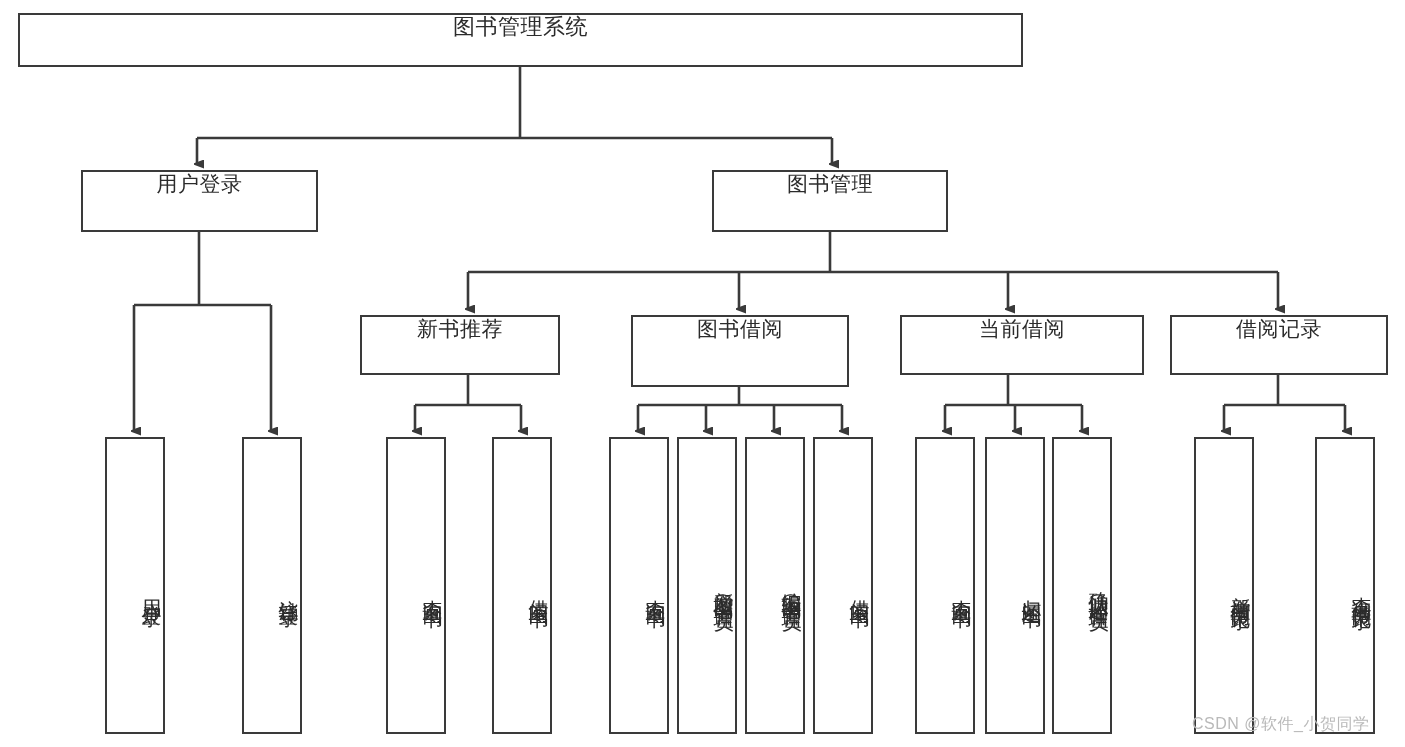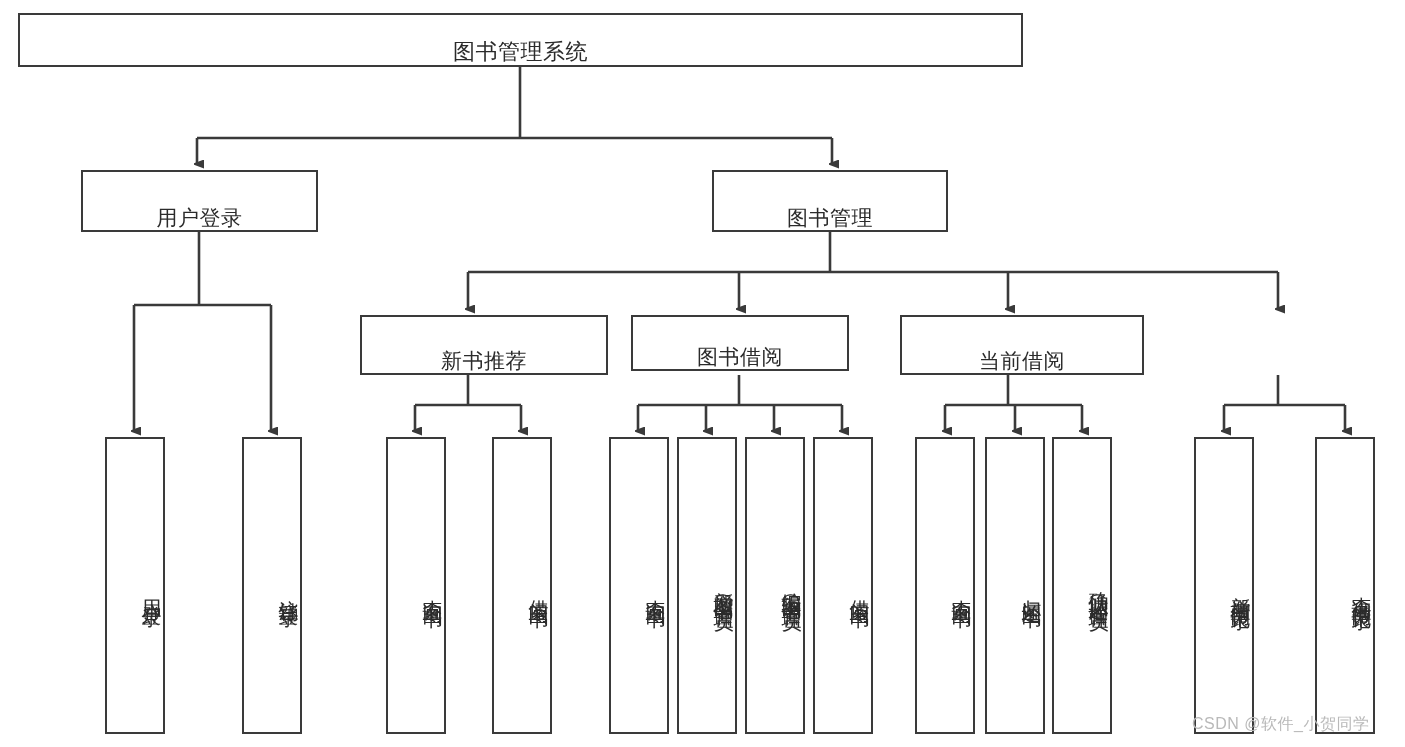--- a/index.html
+++ b/index.html
@@ -25,21 +25,21 @@
     width: 1405px;
     height: 747px;
     pointer-events: none;
   }
   .node {
     position: absolute;
     box-sizing: border-box;
     background: #ffffff;
     border: 2px solid #3a3a3a;
     display: flex;
-    align-items: flex-end;
+    align-items: flex-start;
     justify-content: center;
     color: #2b2b2b;
     line-height: 1.12;
     text-align: center;
   }
   .node-h {
     font-size: 21px;
     letter-spacing: 0.5px;
   }
   .node-root {
@@ -128,32 +128,35 @@
   </div>
 
   <div class="node node-h" style="left:81px; top:170px; width:237px; height:62px;">
     <span>用户登录</span>
   </div>
 
   <div class="node node-h" style="left:712px; top:170px; width:236px; height:62px;">
     <span>图书管理</span>
   </div>
 
-  <div class="node node-h" style="left:360px; top:315px; width:248px; height:60px;">
+  <div class="node node-h" style="left:360px; top:315px; width:200px; height:60px;">
     <span>新书推荐</span>
   </div>
 
-  <div class="node node-h" style="left:631px; top:315px; width:218px; height:56px;">
+  <div class="node node-h" style="left:631px; top:315px; width:218px; height:72px;">
     <span>图书借阅</span>
   </div>
 
   <div class="node node-h" style="left:900px; top:315px; width:244px; height:60px;">
     <span>当前借阅</span>
   </div>
 
+  <div class="node node-h" style="left:1170px; top:315px; width:218px; height:60px;">
+    <span>借阅记录</span>
+  </div>
 
   <div class="node node-v" style="left:105px; top:437px; width:60px; height:297px;">
     <span class="vlabel">用户登录</span>
   </div>
   <div class="node node-v" style="left:242px; top:437px; width:60px; height:297px;">
     <span class="vlabel">注销登录</span>
   </div>
 
   <div class="node node-v" style="left:386px; top:437px; width:60px; height:297px;">
     <span class="vlabel">查询图书</span>

